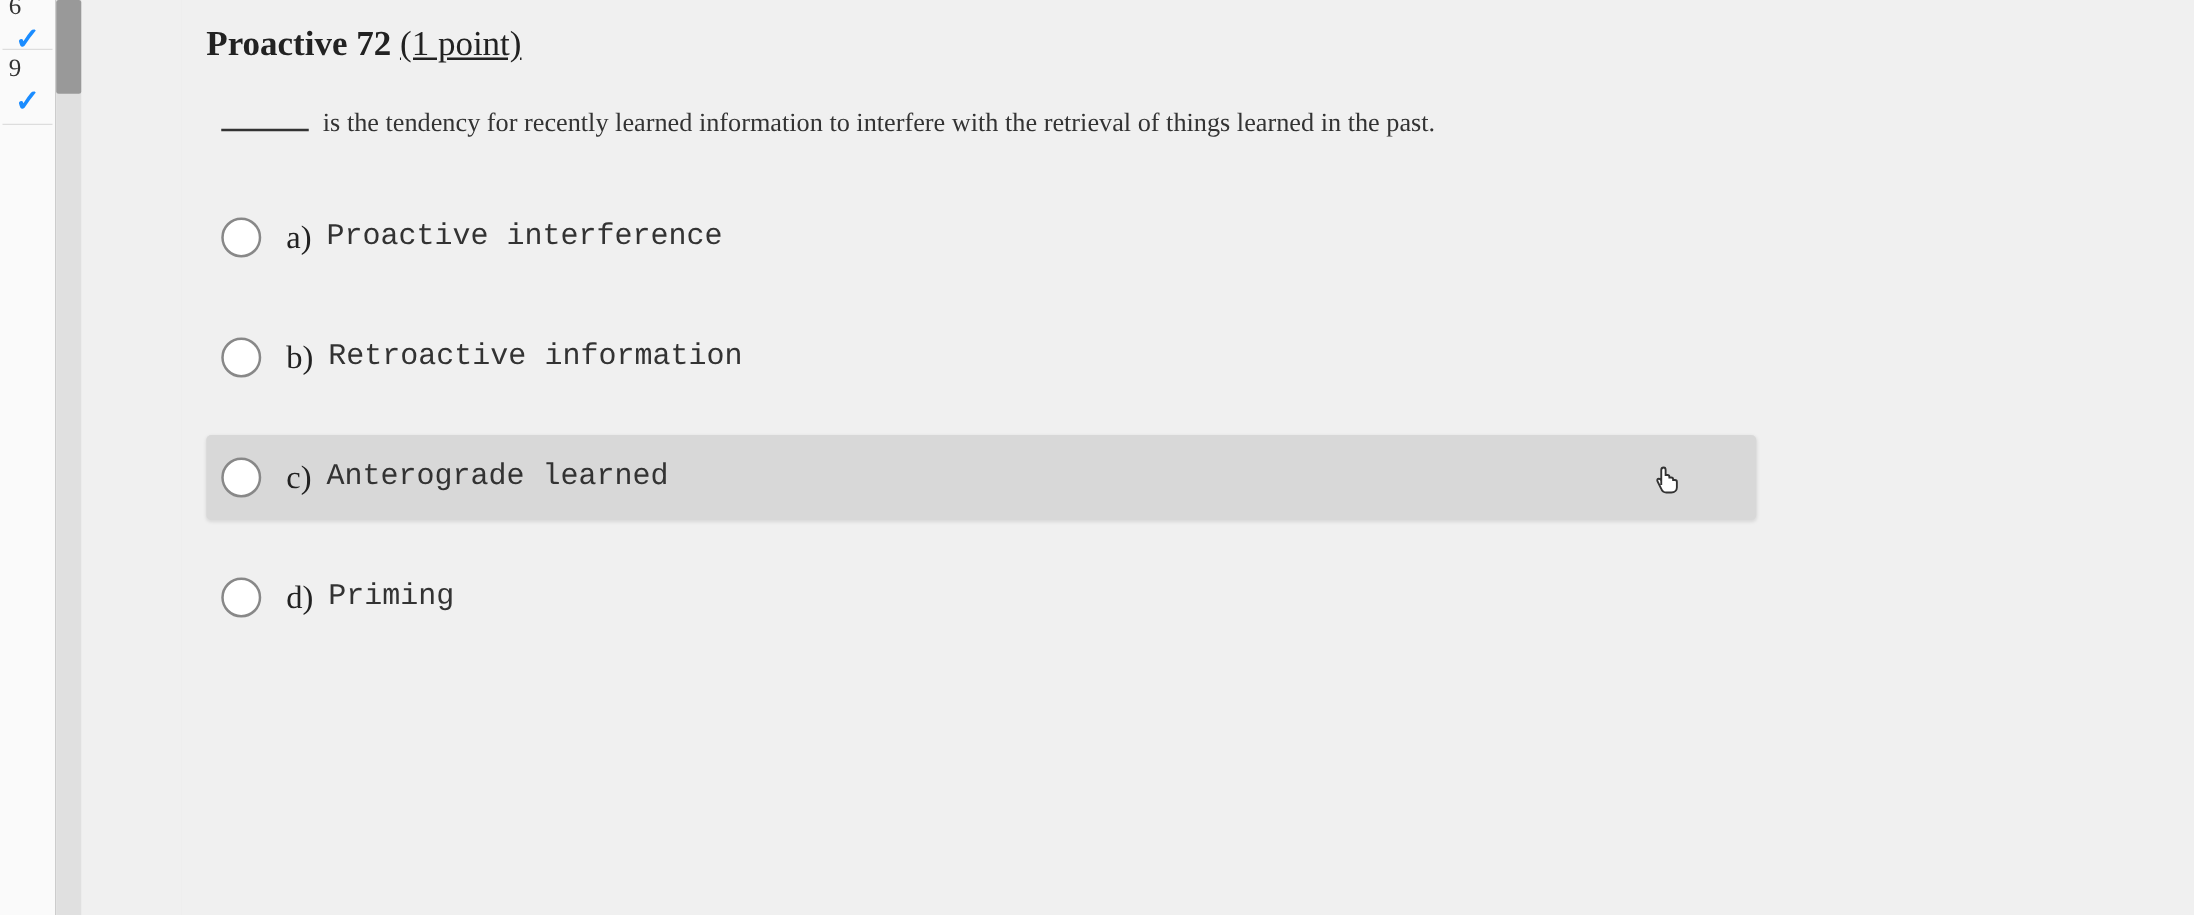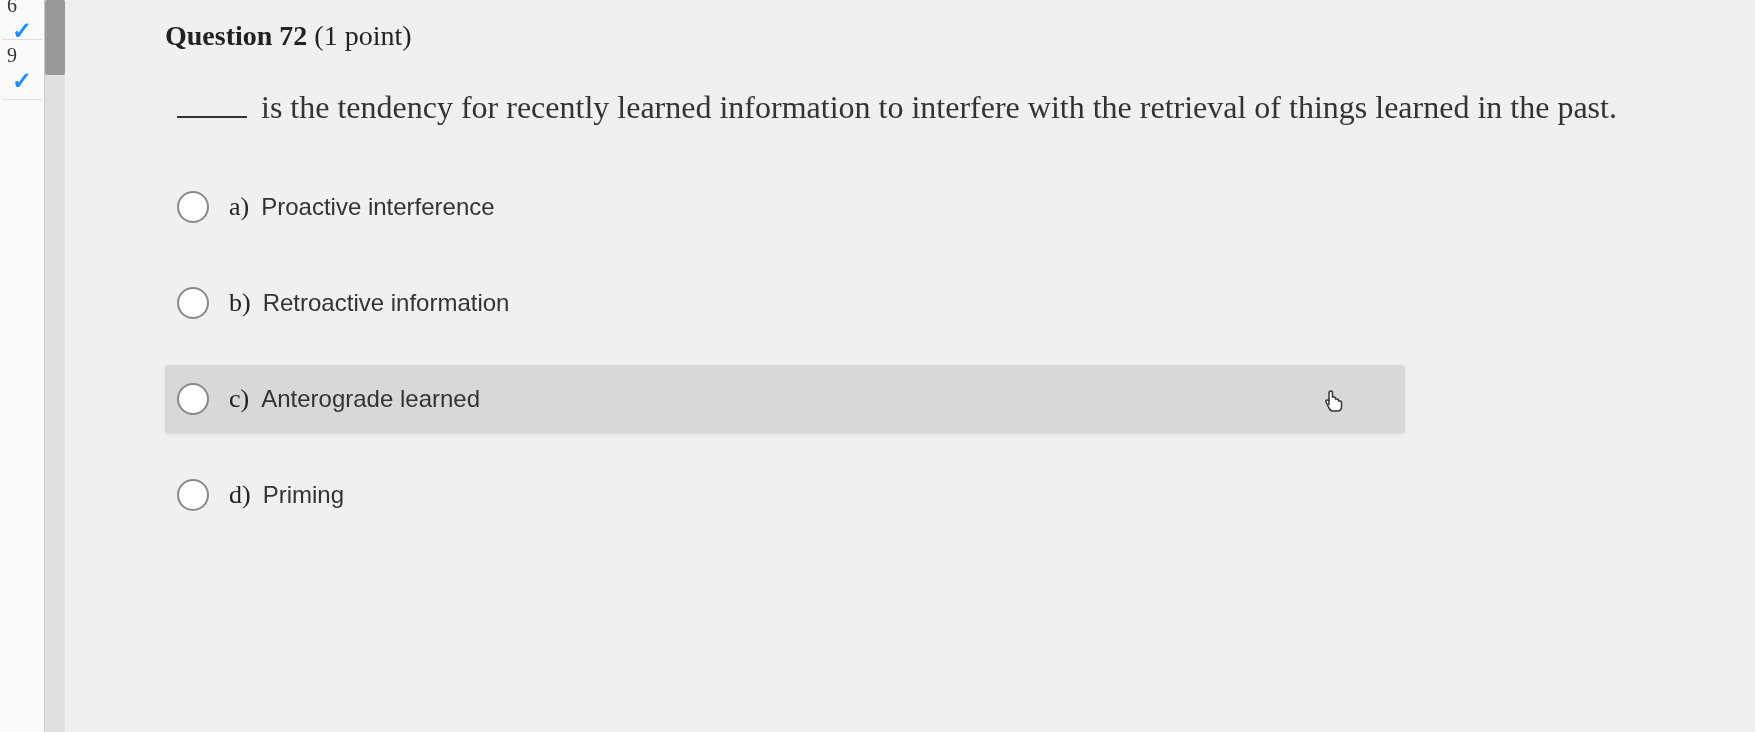--- a/index.html
+++ b/index.html
@@ -81,23 +81,24 @@
     .question-header {
       font-size: 28px;
       color: #222;
       margin-bottom: 30px;
     }
     .question-header strong {
       font-weight: bold;
     }
     .question-points {
       font-weight: normal;
+      text-decoration: underline;
     }
     .question-text {
-      font-size: 32px;
+      font-size: 21px;
       color: #333;
       margin-bottom: 40px;
       line-height: 1.6;
       padding-left: 12px;
     }
     .blank-line {
       display: inline-block;
       width: 70px;
       border-bottom: 2px solid #333;
       vertical-align: baseline;
@@ -130,21 +131,21 @@
     }
     .option-letter {
       font-size: 26px;
       color: #222;
       margin-right: 12px;
       font-family: Georgia, serif;
     }
     .option-text {
       font-size: 24px;
       color: #333;
-      font-family: Liberation Sans, sans-serif;
+      font-family: Liberation Mono, monospace;
     }
     .cursor-icon {
       position: absolute;
       right: 60px;
       top: 50%;
       transform: translateY(-50%);
       width: 24px;
       height: 28px;
     }
     .cursor-icon svg {
@@ -167,21 +168,21 @@
 </div>
 
 <div class="spacer-column">
   <div class="scroll-track">
     <div class="scroll-thumb"></div>
   </div>
 </div>
 
 <div class="main-content">
   <div class="question-header">
-    <strong><span>Question</span> <span>72</span></strong>
+    <strong><span>Proactive</span> <span>72</span></strong>
     <span class="question-points">(1 point)</span>
   </div>
 
   <div class="question-text">
     <span class="blank-line"></span>
     <span>is the tendency for recently learned information to interfere with the retrieval of things learned in the past.</span>
   </div>
 
   <div class="options-container">
     <div class="option-row">

